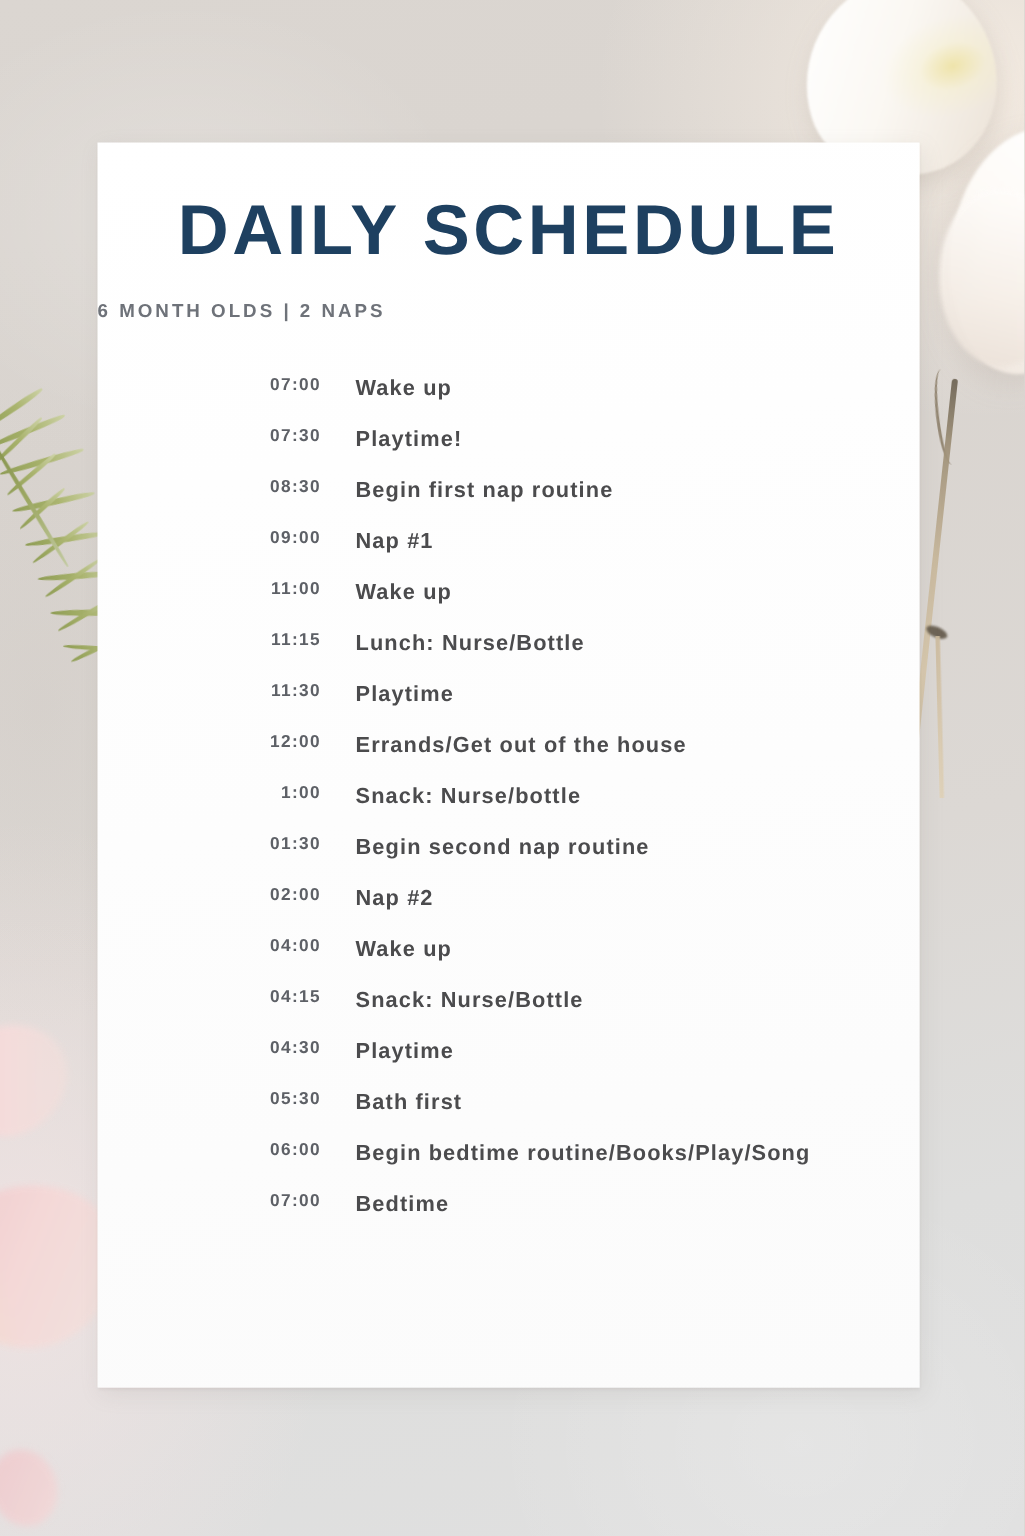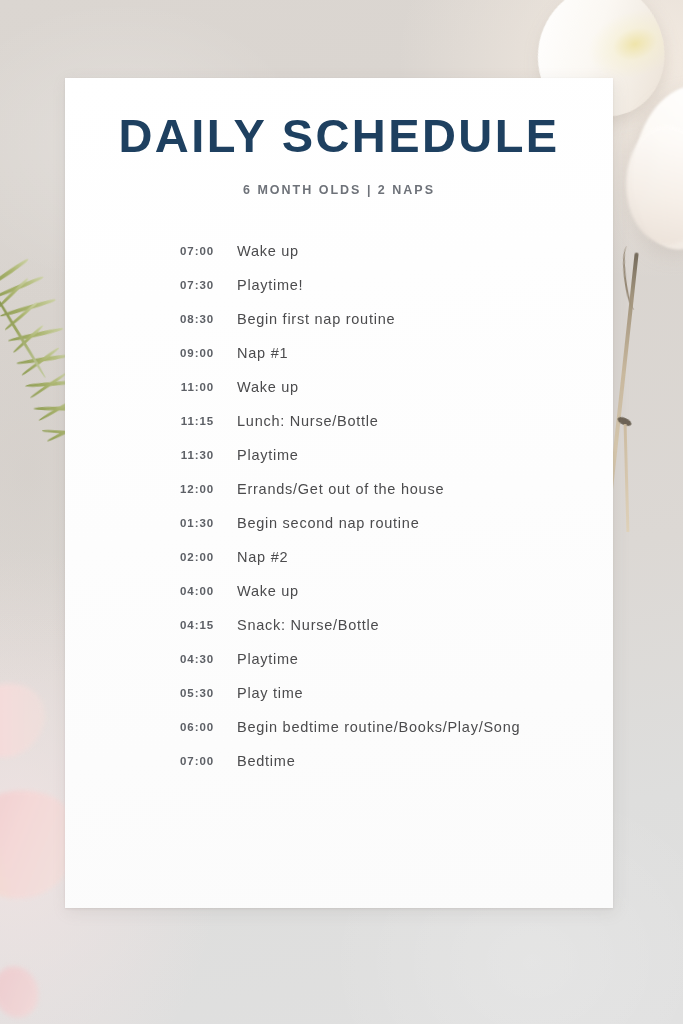--- a/index.html
+++ b/index.html
@@ -153,21 +153,21 @@
     background: linear-gradient(130deg, #efc6ca, #f4d9d8);
     transform: rotate(-18deg);
     filter: blur(2.4px);
     opacity: 0.8;
   }
 
   
   #sheet {
     position: absolute;
     left: 65px;
-    top: 78px;
+    top: 95px;
     width: 548px;
     height: 830px;
     background: linear-gradient(172deg, #ffffff 0%, #fdfdfd 52%, #fbfbfb 100%);
     box-shadow:
       0 1px 2px rgba(140,132,124,0.16),
       2px 4px 14px rgba(150,142,134,0.16);
   }
 
   #sheet-inner {
     position: absolute;
@@ -183,56 +183,56 @@
     font-weight: 700;
     letter-spacing: 2.4px;
     color: #1e4060;
     line-height: 1.06;
     font-family: "Liberation Sans", sans-serif;
   }
 
   #page-subtitle {
     margin: 0;
     padding-top: 22px;
-    text-align: center;
+    text-align: left;
     font-size: 12.5px;
     font-weight: 600;
     letter-spacing: 2.0px;
     color: #6e7279;
     font-family: "Liberation Sans", sans-serif;
   }
 
   #schedule-list {
     margin: 0;
     padding: 37px 0 0 0;
     list-style: none;
   }
 
   .schedule-row {
     display: flex;
-    align-items: center;
+    align-items: flex-start;
     height: 34px;
     padding-left: 84px;
   }
 
   .row-time {
     width: 65px;
     flex: 0 0 65px;
     text-align: right;
     font-size: 11.5px;
     font-weight: 700;
     letter-spacing: 0.9px;
     color: #5d6066;
     font-family: "Liberation Sans", sans-serif;
   }
 
   .row-activity {
     padding-left: 23px;
     font-size: 14.5px;
-    font-weight: 400;
+    font-weight: 700;
     letter-spacing: 0.75px;
     color: #4b4b4d;
     white-space: nowrap;
     font-family: "Liberation Sans", sans-serif;
   }
 </style>
 </head>
 <body>
 
 <div id="scene">
@@ -303,20 +303,24 @@
           </li>
           <li class="schedule-row">
             <span class="row-time">11:30</span>
             <span class="row-activity">Playtime</span>
           </li>
           <li class="schedule-row">
             <span class="row-time">12:00</span>
             <span class="row-activity">Errands/Get out of the house</span>
           </li>
           <li class="schedule-row">
+            <span class="row-time">1:00</span>
+            <span class="row-activity">Snack: Nurse/bottle</span>
+          </li>
+          <li class="schedule-row">
             <span class="row-time">01:30</span>
             <span class="row-activity">Begin second nap routine</span>
           </li>
           <li class="schedule-row">
             <span class="row-time">02:00</span>
             <span class="row-activity">Nap #2</span>
           </li>
           <li class="schedule-row">
             <span class="row-time">04:00</span>
             <span class="row-activity">Wake up</span>
@@ -324,21 +328,21 @@
           <li class="schedule-row">
             <span class="row-time">04:15</span>
             <span class="row-activity">Snack: Nurse/Bottle</span>
           </li>
           <li class="schedule-row">
             <span class="row-time">04:30</span>
             <span class="row-activity">Playtime</span>
           </li>
           <li class="schedule-row">
             <span class="row-time">05:30</span>
-            <span class="row-activity">Play time</span>
+            <span class="row-activity">Bath first</span>
           </li>
           <li class="schedule-row">
             <span class="row-time">06:00</span>
             <span class="row-activity">Begin bedtime routine/Books/Play/Song</span>
           </li>
           <li class="schedule-row">
             <span class="row-time">07:00</span>
             <span class="row-activity">Bedtime</span>
           </li>
         </ul>

